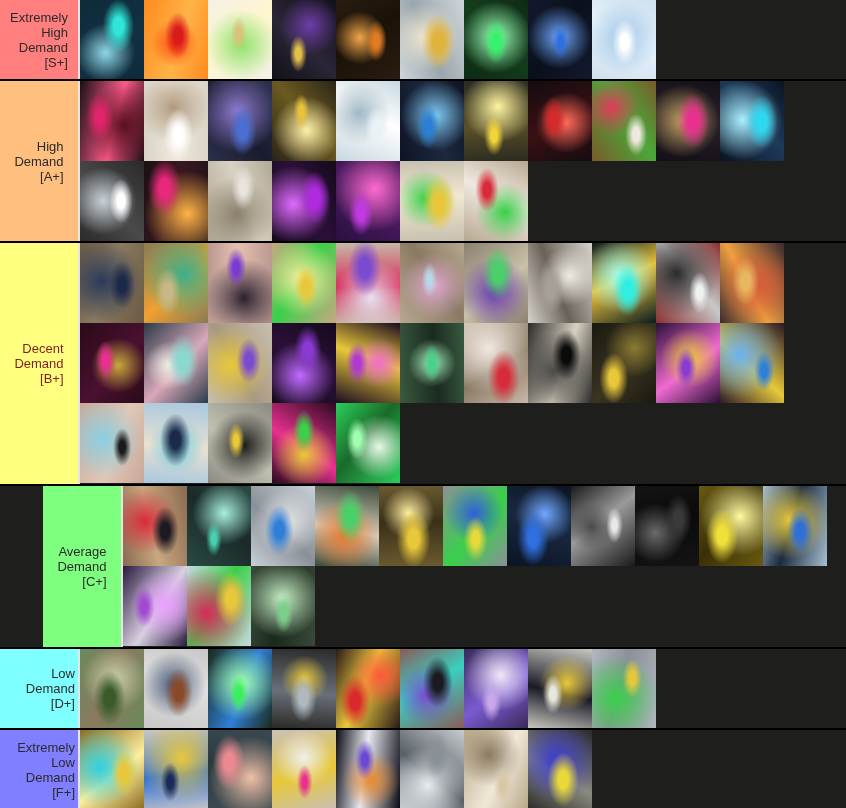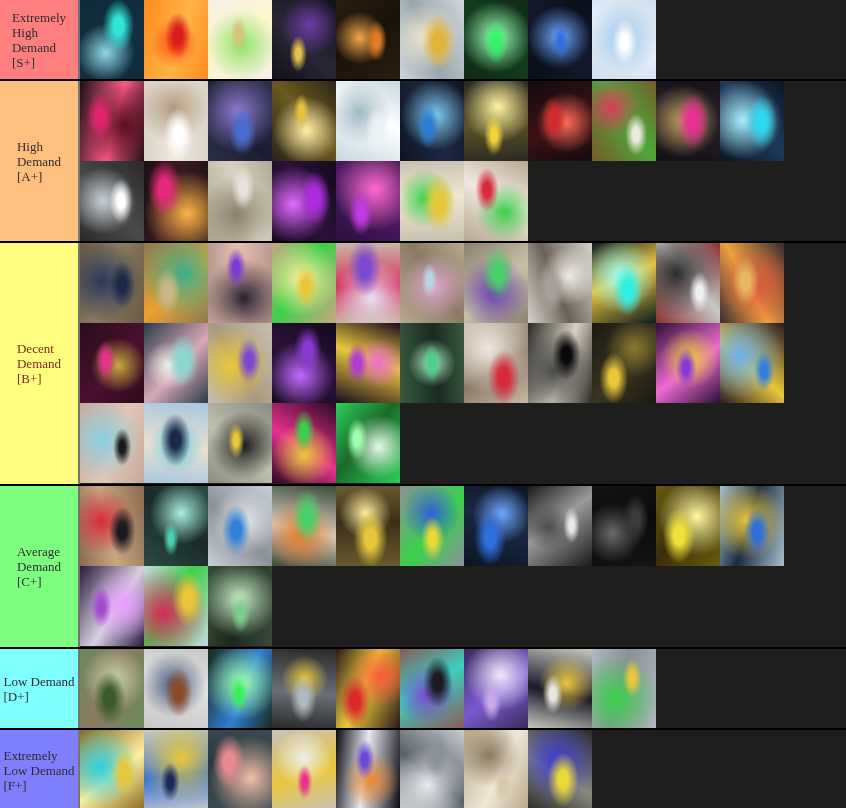--- a/index.html
+++ b/index.html
@@ -24,29 +24,28 @@
     background: #1e1e1c;
     flex: none;
   }
   .tier-label {
     width: 80px;
     min-width: 80px;
     flex: none;
     display: flex;
     align-items: center;
     justify-content: center;
-    text-align: left;
+    text-align: right;
     color: #2b2b2b;
     font-size: 13px;
     line-height: 15px;
     padding: 2px 3px;
-    border-right: 2px solid #737373;
+    border-right: 2px solid #e5e5e5;
     word-wrap: break-word;
     overflow: hidden;
-    font-family: Liberation Serif, serif;
   }
   .tier-items {
     flex: 1;
     display: flex;
     flex-wrap: wrap;
     align-content: flex-start;
     background: #1e1e1c;
     overflow: hidden;
   }
   .thumb {
@@ -57,21 +56,21 @@
     background: #222;
   }
   .thumb .art {
     position: absolute;
     inset: 0;
   }
   
   .tier-row.s-plus  { height: 81px; }
   .tier-row.a-plus  { height: 162px; }
   .tier-row.b-plus  { height: 243px; }
-  .tier-row.c-plus  { height: 163px; }
+  .tier-row.c-plus  { height: 163px; padding-left: 43px; }
   .tier-row.d-plus  { height: 81px; }
   .tier-row.f-plus  { height: 80px; border-bottom: none; }
   .tier-row.s-plus .thumb { height: 79px; }
   .tier-row.a-plus .thumb { height: 80px; }
   .tier-row.b-plus .thumb { height: 80px; }
   .tier-row.c-plus .thumb { height: 80px; }
   .tier-row.d-plus .thumb { height: 79px; }
   .tier-row.f-plus .thumb { height: 80px; }
 </style>
 </head>

